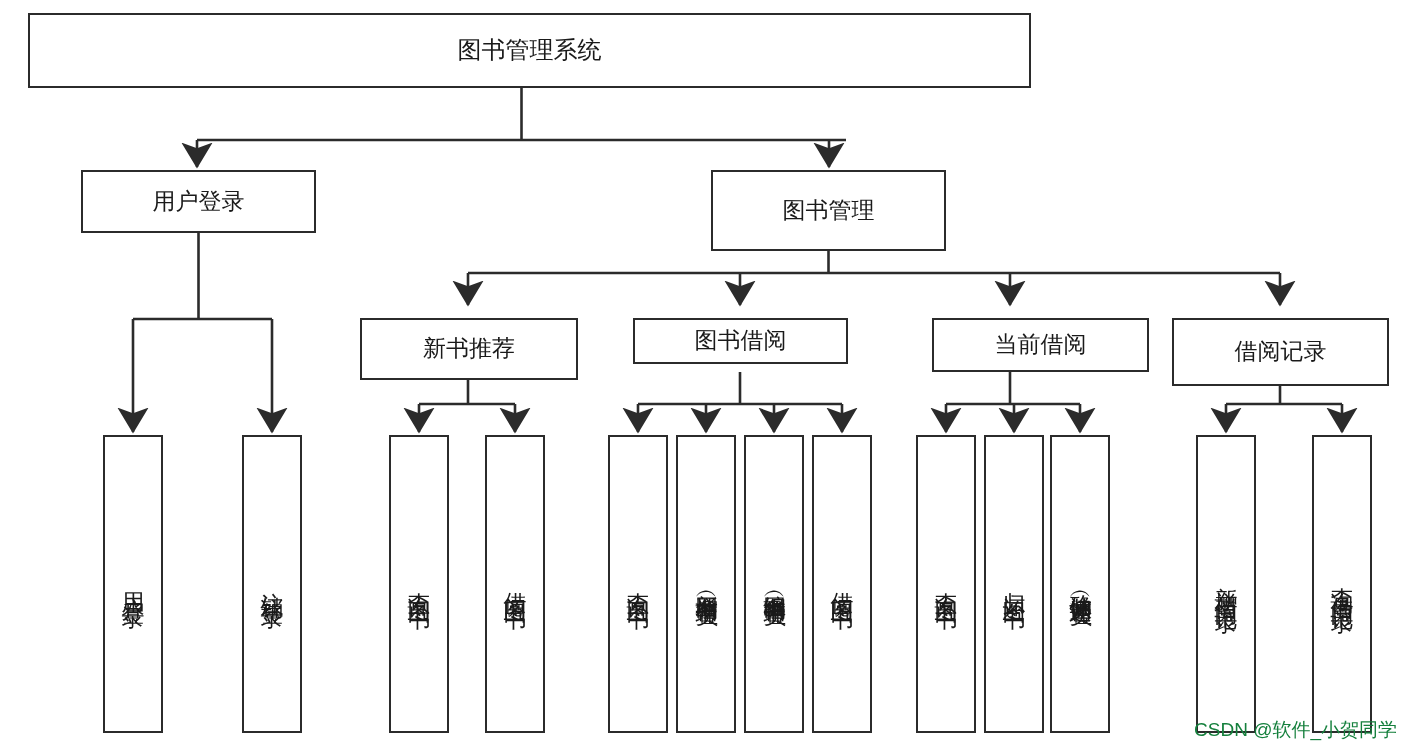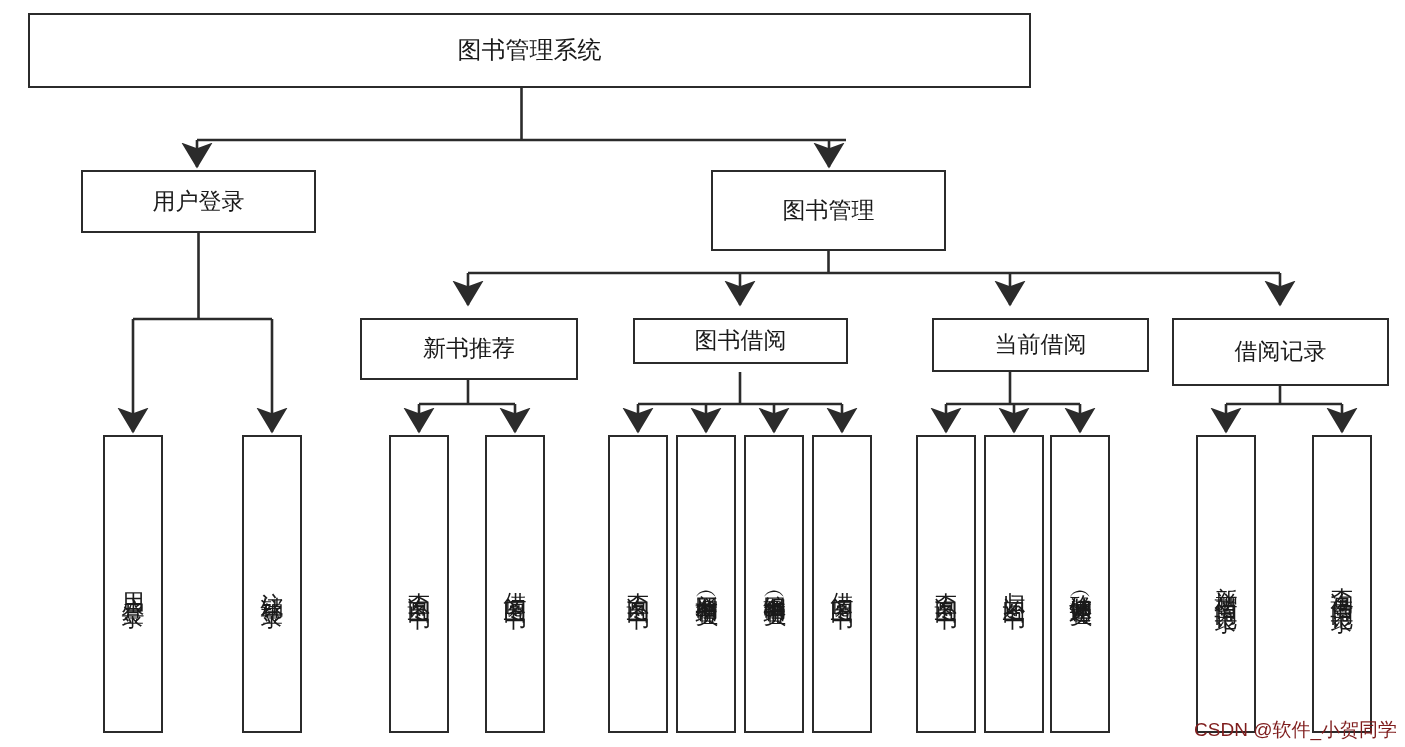--- a/index.html
+++ b/index.html
@@ -42,21 +42,21 @@
     line-height:1;
     white-space:nowrap;
     text-align:center;
   }
   .v-node.tight .node-label{ letter-spacing:1.5px; font-size:22.5px; }
   .watermark{
     position:absolute;
     right:8px;
     bottom:4px;
     font-size:19px;
-    color:#7f1d1d;
+    color:#15803d;
     white-space:nowrap;
     user-select:none;
   }
 </style>
 </head>
 <body>
 
 <div id="canvas">
 
   <svg class="diagram" viewBox="0 0 1405 747" xmlns="http://www.w3.org/2000/svg">

